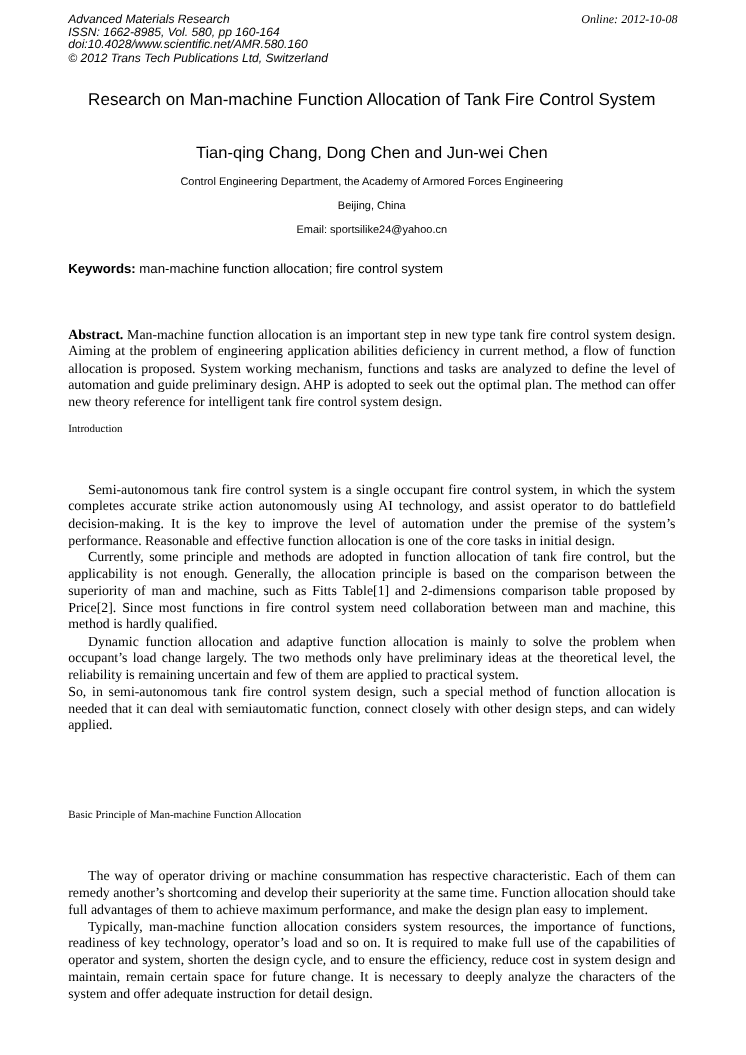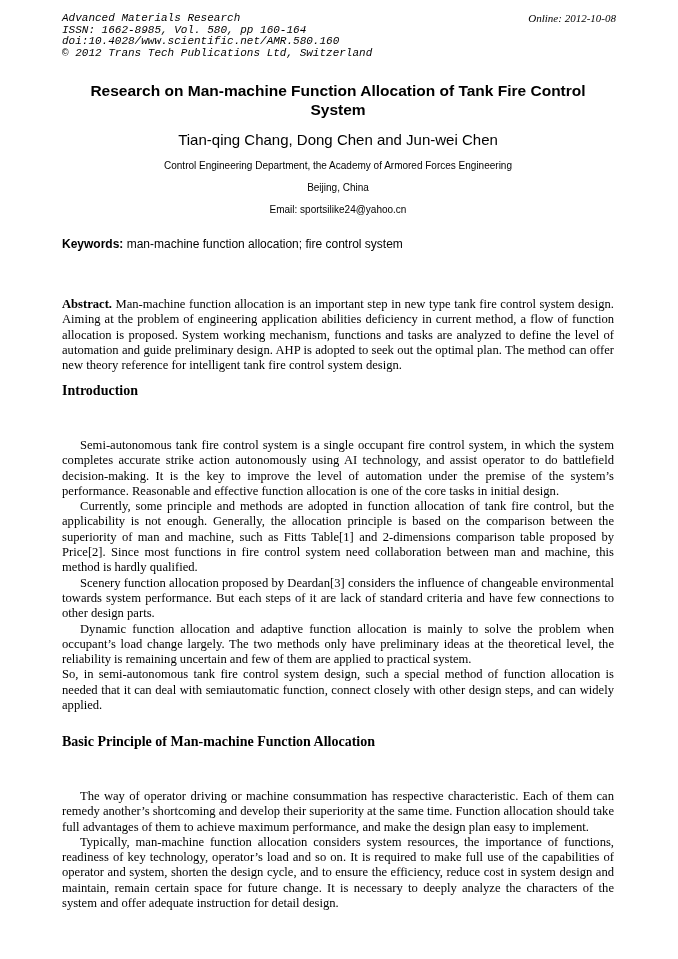--- a/index.html
+++ b/index.html
@@ -1,27 +1,27 @@
 <!DOCTYPE html>
 <html><head>
 <meta charset="utf-8">
 <style>
   html, body { margin: 0; padding: 0; background: #ffffff; }
   body { width: 678px; height: 959px; position: relative; overflow: hidden; color: #000; }
-  .hdr { position: absolute; top: 13px; left: 62px; font-family: Liberation Mono, monospace; font-style: italic; font-size: 11px; line-height: 11.5px; }
+  .hdr { position: absolute; top: 13px; left: 62px; font-family: Liberation Sans, sans-serif; font-style: italic; font-size: 11px; line-height: 11.5px; }
   .hdr-right { position: absolute; top: 13px; right: 62px; font-family: "Liberation Serif", serif; font-style: italic; font-size: 11px; line-height: 11.5px; }
-  .title { position: absolute; top: 81px; left: 62px; width: 552px; text-align: center; font-family: "Liberation Sans", sans-serif; font-weight: bold; font-size: 15.5px; line-height: 19px; }
+  .title { position: absolute; top: 81px; left: 62px; width: 552px; text-align: center; font-family: "Liberation Sans", sans-serif; font-weight: normal; font-size: 15.5px; line-height: 19px; }
   .authors { position: absolute; top: 130px; left: 62px; width: 552px; text-align: center; font-family: "Liberation Sans", sans-serif; font-size: 15px; line-height: 20px; }
   .affil { position: absolute; left: 62px; width: 552px; text-align: center; font-family: "Liberation Sans", sans-serif; font-size: 10px; line-height: 15px; }
   .kw { position: absolute; top: 237px; left: 62px; width: 552px; font-family: "Liberation Sans", sans-serif; font-size: 12px; line-height: 15px; }
   .kw b { font-weight: bold; text-align: right; }
   .body-text { position: absolute; left: 62px; width: 552px; font-family: "Liberation Serif", serif; font-size: 12.6px; line-height: 15.3px; text-align: justify; margin-top: 32px; }
   .body-text p { margin: 0; }
   .indent { text-indent: 18px; }
-  .sec-head { position: absolute; left: 62px; font-family: "Liberation Serif", serif; font-weight: bold; font-size: 14px; line-height: 15px; }
+  .sec-head { position: absolute; left: 62px; font-family: "Liberation Serif", serif; font-weight: normal; font-size: 10px; line-height: 15px; }
   .lead { font-weight: bold; }
 </style>
 </head>
 <body>
 
 <div class="hdr">
   <div>Advanced Materials Research</div>
   <div>ISSN: 1662-8985, Vol. 580, pp 160-164</div>
   <div>doi:10.4028/www.scientific.net/AMR.580.160</div>
   <div>© 2012 Trans Tech Publications Ltd, Switzerland</div>
@@ -40,21 +40,20 @@
 </div>
 
 <div class="body-text" style="top:265px;">
   <p><span class="lead">Abstract.</span><span> Man-machine function allocation is an important step in new type tank fire control system design. Aiming at the problem of engineering application abilities deficiency in current method, a flow of function allocation is proposed. System working mechanism, functions and tasks are analyzed to define the level of automation and guide preliminary design. AHP is adopted to seek out the optimal plan. The method can offer new theory reference for intelligent tank fire control system design.</span></p>
 </div>
 
 <div class="sec-head" style="top:383px;">Introduction</div>
 <div class="body-text" style="top:406px;">
   <p class="indent">Semi-autonomous tank fire control system is a single occupant fire control system, in which the system completes accurate strike action autonomously using AI technology, and assist operator to do battlefield decision-making. It is the key to improve the level of automation under the premise of the system’s performance. Reasonable and effective function allocation is one of the core tasks in initial design.</p>
   <p class="indent">Currently, some principle and methods are adopted in function allocation of tank fire control, but the applicability is not enough. Generally, the allocation principle is based on the comparison between the superiority of man and machine, such as Fitts Table[1] and 2-dimensions comparison table proposed by Price[2]. Since most functions in fire control system need collaboration between man and machine, this method is hardly qualified.</p>
-  <p class="indent">Scenery function allocation proposed by Deardan[3] considers the influence of changeable environmental towards system performance. But each steps of it are lack of standard criteria and have few connections to other design parts.</p>
   <p class="indent">Dynamic function allocation and adaptive function allocation is mainly to solve the problem when occupant’s load change largely. The two methods only have preliminary ideas at the theoretical level, the reliability is remaining uncertain and few of them are applied to practical system.</p>
   <p>So, in semi-autonomous tank fire control system design, such a special method of function allocation is needed that it can deal with semiautomatic function, connect closely with other design steps, and can widely applied.</p>
 </div>
 
 <div class="sec-head" style="top:734px;">Basic Principle of Man-machine Function Allocation</div>
 <div class="body-text" style="top:757px;">
   <p class="indent">The way of operator driving or machine consummation has respective characteristic. Each of them can remedy another’s shortcoming and develop their superiority at the same time. Function allocation should take full advantages of them to achieve maximum performance, and make the design plan easy to implement.</p>
   <p class="indent">Typically, man-machine function allocation considers system resources, the importance of functions, readiness of key technology, operator’s load and so on. It is required to make full use of the capabilities of operator and system, shorten the design cycle, and to ensure the efficiency, reduce cost in system design and maintain, remain certain space for future change. It is necessary to deeply analyze the characters of the system and offer adequate instruction for detail design.</p>
 </div>
 

